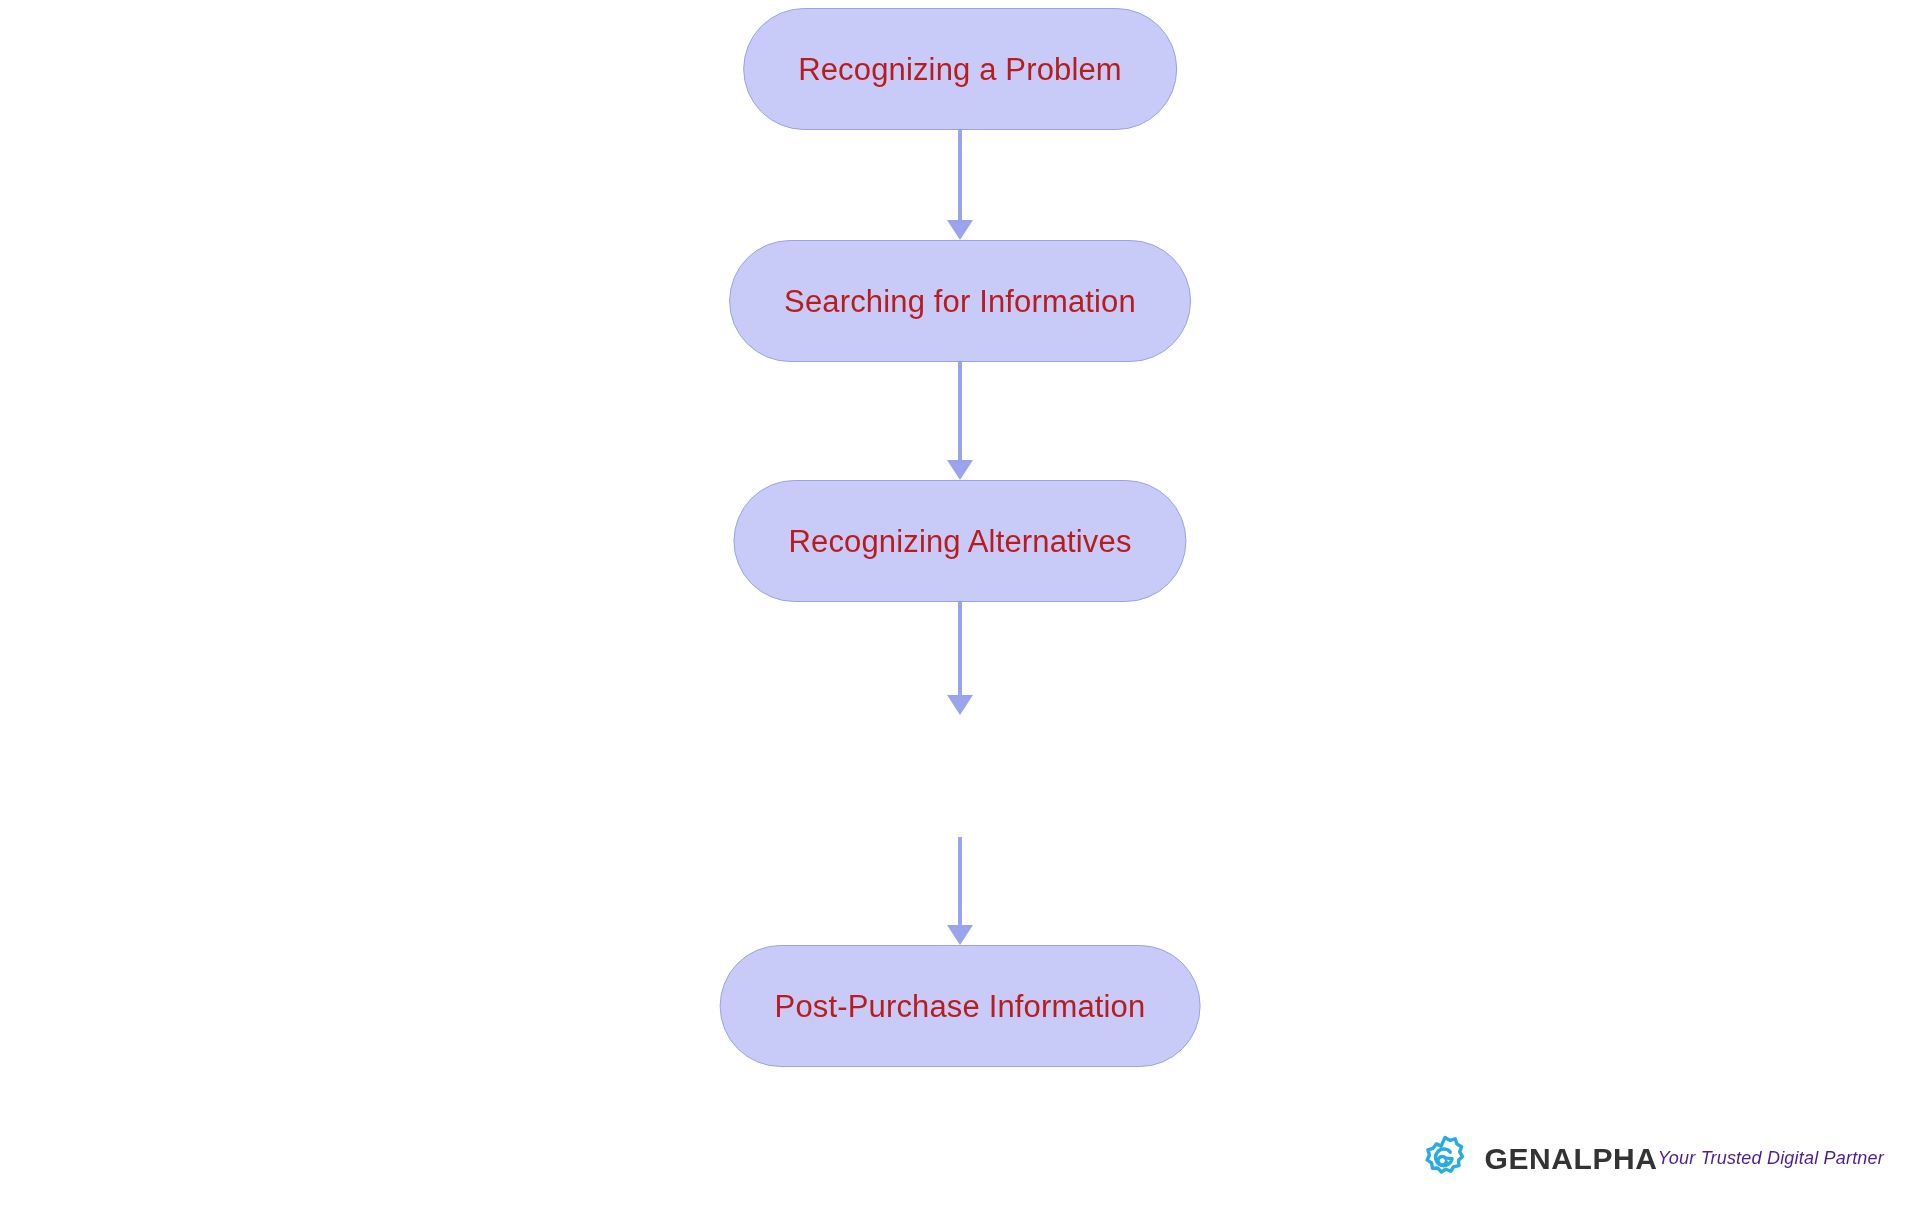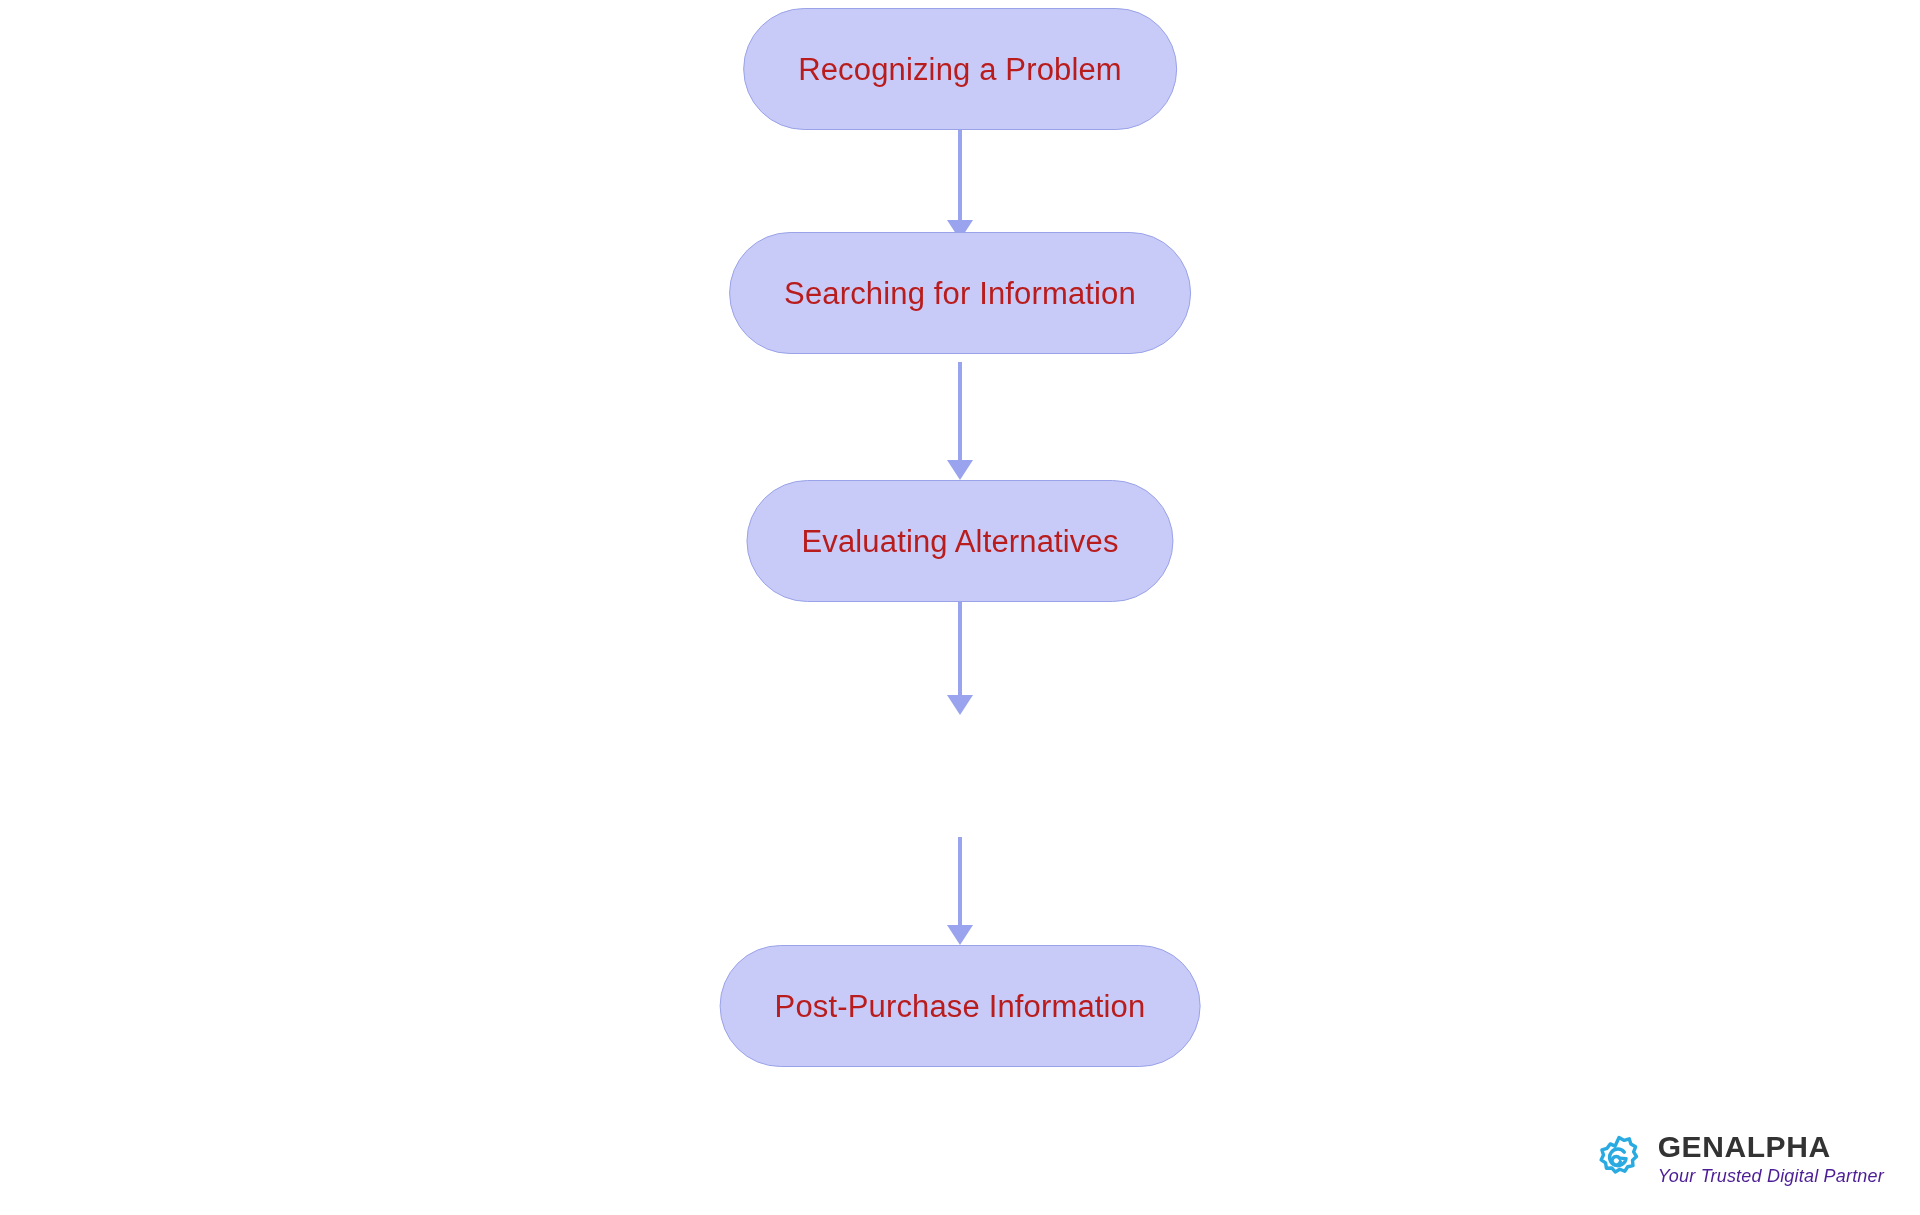--- a/index.html
+++ b/index.html
@@ -73,21 +73,21 @@
     width: 0;
     height: 0;
     border-left: 13px solid transparent;
     border-right: 13px solid transparent;
     border-top: 20px solid #9aa3ee;
     margin-top: -1px;
   }
 
   
   .n1 { position: absolute; top: 8px;   }
-  .n2 { position: absolute; top: 232px; }
+  .n2 { position: absolute; top: 240px; }
   .n3 { position: absolute; top: 480px; }
   .n4 { position: absolute; top: 715px; }
   .n5 { position: absolute; top: 945px; }
 
   .c1 { position: absolute; top: 130px; height: 110px; }
   .c2 { position: absolute; top: 362px; height: 118px; }
   .c3 { position: absolute; top: 602px; height: 113px; }
   .c4 { position: absolute; top: 837px; height: 108px; }
 
   .centered {
@@ -100,21 +100,21 @@
     position: absolute;
     right: 36px;
     bottom: 30px;
     display: flex;
     align-items: center;
     gap: 13px;
   }
   .logo-mark { width: 52px; height: 52px; display: block; }
   .logo-text-block {
     display: flex;
-    flex-direction: column;
+    flex-direction: row;
     align-items: flex-start;
     line-height: 1;
   }
   .logo-wordmark {
     font-size: 30px;
     font-weight: bold;
     color: #333333;
     letter-spacing: 0.6px;
   }
   .logo-tagline {
@@ -144,21 +144,21 @@
     <div class="node n2 centered">
       <span class="node-label">Searching for Information</span>
     </div>
 
     <div class="connector c2 centered">
       <div class="connector-line"></div>
       <div class="connector-head"></div>
     </div>
 
     <div class="node n3 centered">
-      <span class="node-label">Evaluating Alternatives</span>
+      <span class="node-label">Recognizing Alternatives</span>
     </div>
 
     <div class="connector c3 centered">
       <div class="connector-line"></div>
       <div class="connector-head"></div>
     </div>
 
 
     <div class="connector c4 centered">
       <div class="connector-line"></div>

